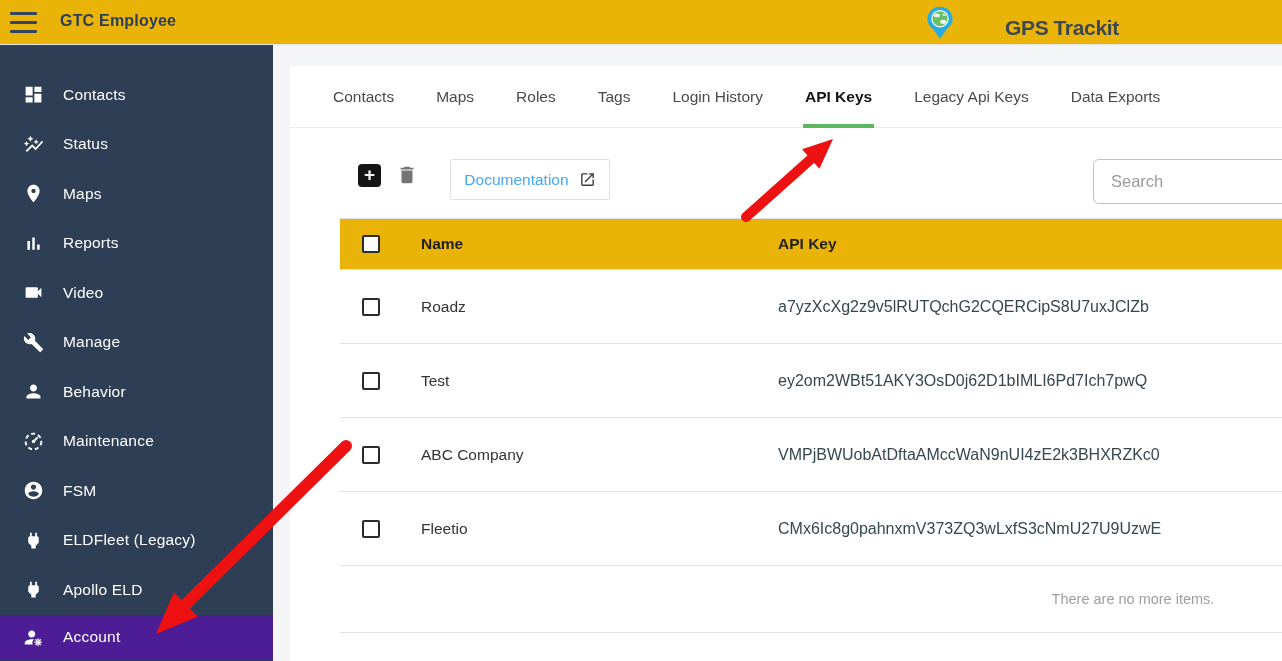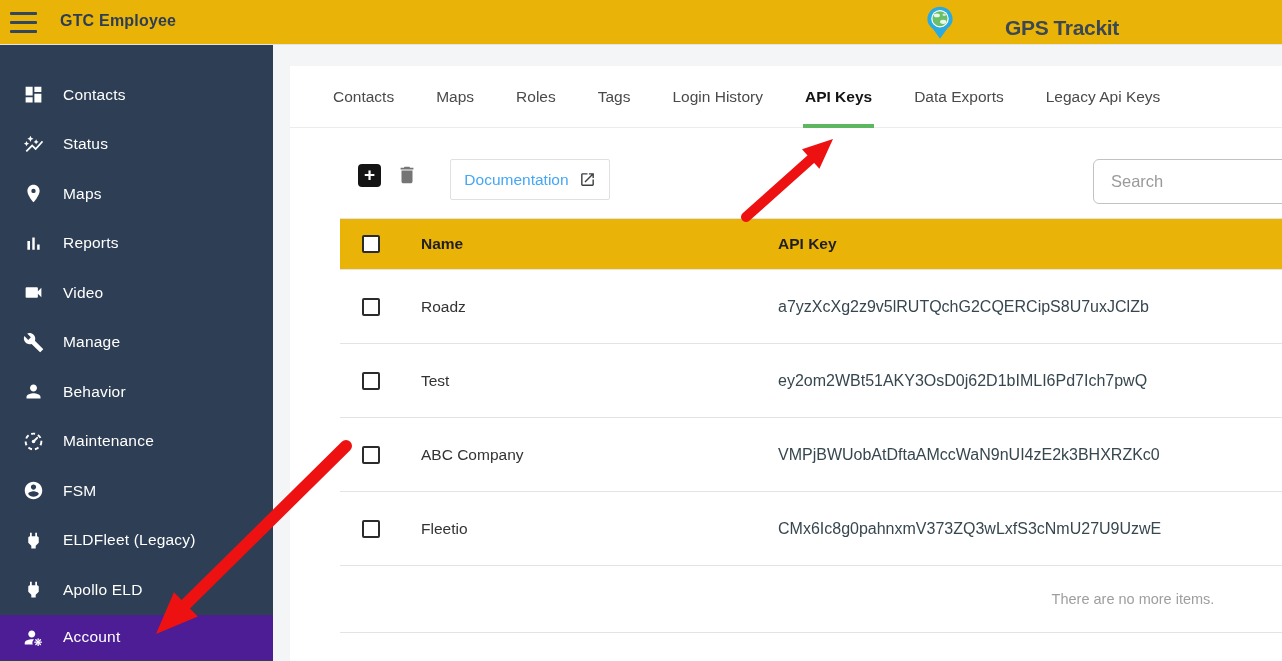--- a/index.html
+++ b/index.html
@@ -237,24 +237,24 @@
         <span>Tags</span>
       </div>
     <div class="tab">
         <span>Login History</span>
       </div>
     <div class="tab active">
       <span>API Keys</span>
       <span class="underline"></span>
     </div>
     <div class="tab">
+        <span>Legacy Api Keys</span>
+      </div>
+    <div class="tab">
         <span>Data Exports</span>
-      </div>
-    <div class="tab">
-        <span>Legacy Api Keys</span>
       </div>
   </div>
 
   <div class="add-btn">+</div>
   <div class="trash-btn">
     <svg viewBox="0 0 24 24">
         <path d="M6 19c0 1.1.9 2 2 2h8c1.1 0 2-.9 2-2V7H6v12zM19 4h-3.5l-1-1h-5l-1 1H5v2h14V4z"></path>
       </svg>
   </div>
   <div class="doc-btn">

